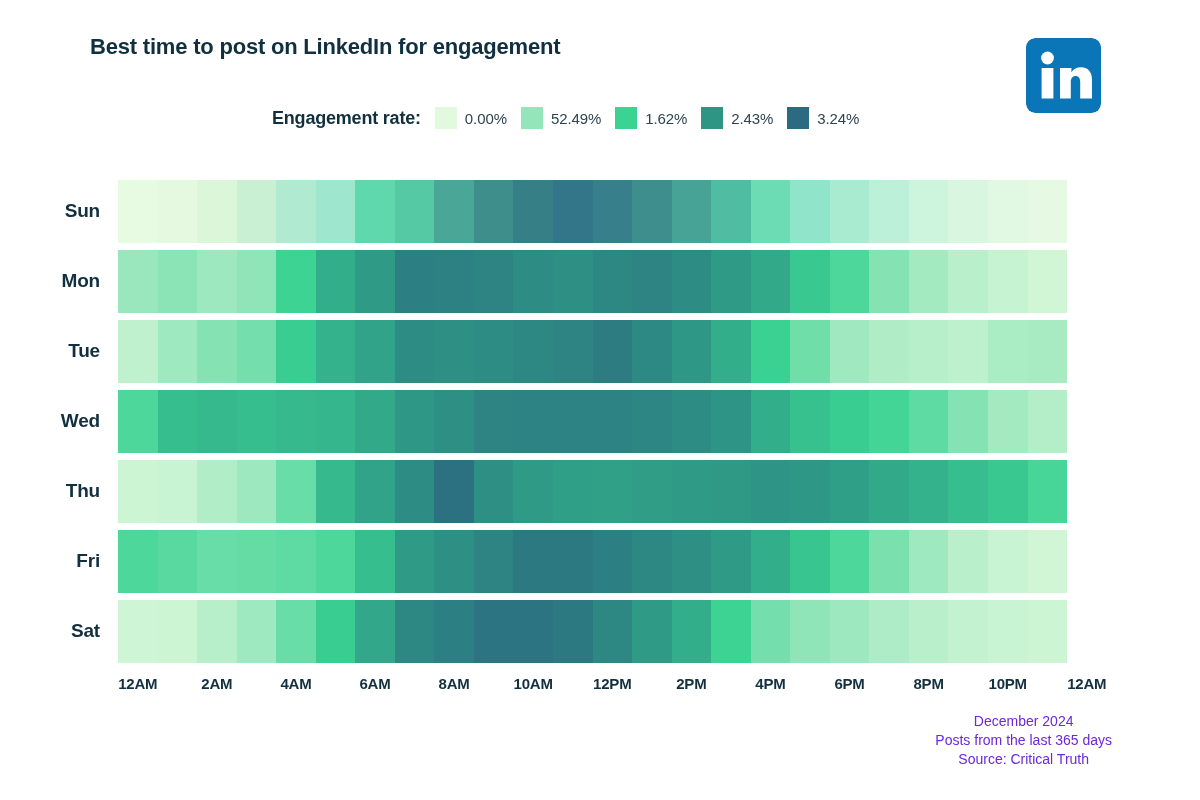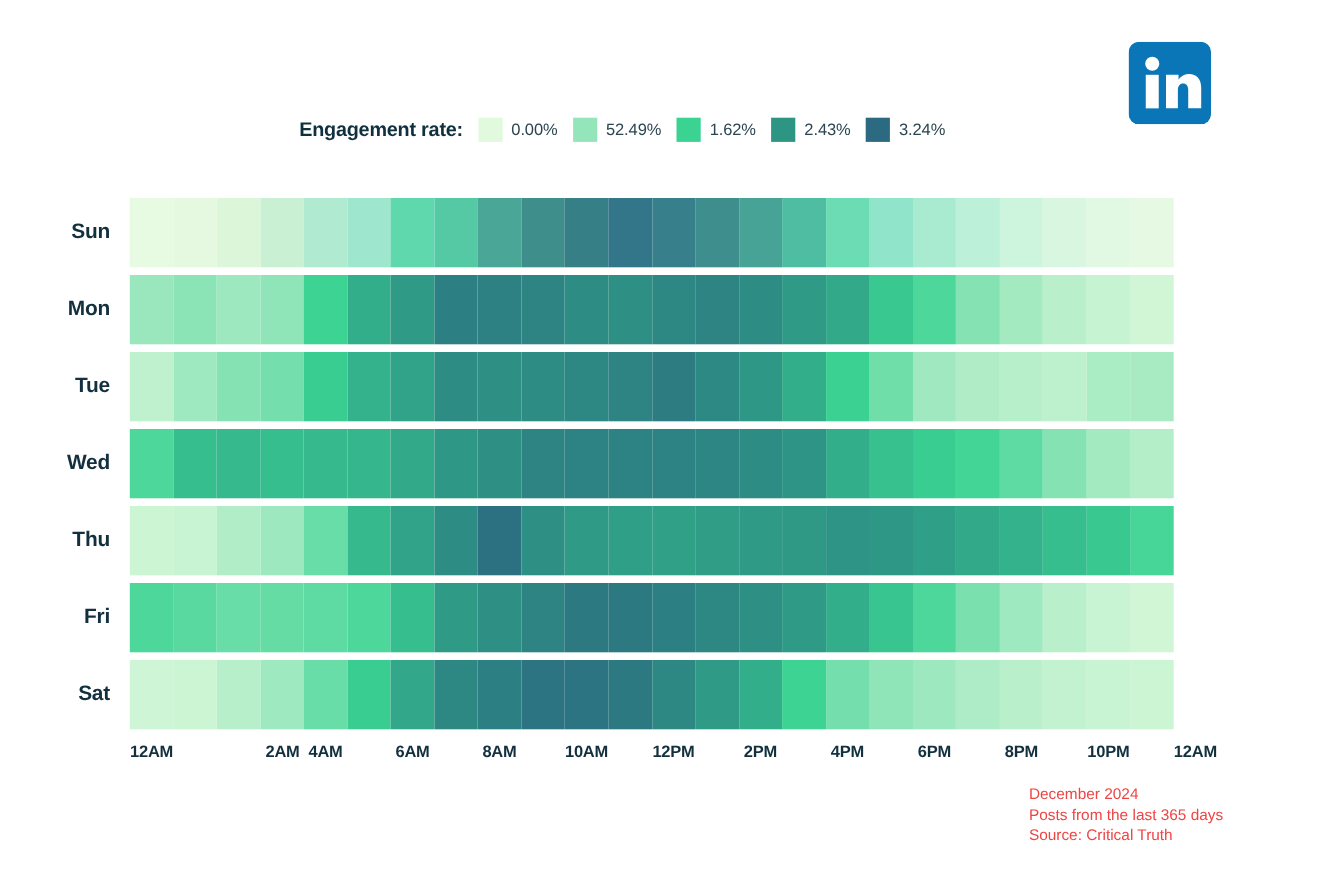--- a/index.html
+++ b/index.html
@@ -54,40 +54,41 @@
   
   .xaxis{position:absolute;left:118px;top:675px;width:949px;height:22px;}
   .xtick{
     position:absolute;top:0;font-size:15px;font-weight:bold;
     color:#13303f;transform:translateX(-50%);white-space:nowrap;
     letter-spacing:-0.2px;
   }
 
   
   .footer-note{
-    position:absolute;right:88px;top:712px;text-align:left;
-    font-size:14px;line-height:19px;color:#ef4444;
+    position:absolute;right:88px;top:712px;text-align:center;
+    font-size:14px;line-height:19px;color:#6d28d9;
   }
   .footer-note div{white-space:nowrap;}
 
   .hootsuite{
     position:absolute;left:30px;top:728px;
     display:flex;align-items:center;gap:9px;
   }
   .hoot-word{
     font-size:24px;font-weight:bold;color:#13303f;letter-spacing:-0.6px;
   }
   .hoot-reg{font-size:9px;vertical-align:super;}
 </style>
 </head>
 <body>
 
 <div id="page">
 
   <div class="title-block">
+    <div class="title">Best time to post on LinkedIn for engagement</div>
   </div>
 
   <svg class="linkedin-logo" viewBox="0 0 75 75">
     <rect x="0" y="0" width="75" height="75" rx="9" ry="9" fill="#0a76b7"></rect>
     <circle cx="21.5" cy="20" r="6.4" fill="#ffffff"></circle>
     <rect x="15.6" y="30" width="11.8" height="30.5" fill="#ffffff"></rect>
     <path d="M34 30 h11.4 v4.2 c2.1-3.2 5.6-5 9.7-5 C61.6 29.2 66 33.6 66 41.5 V60.5 H54.2 V43.8 c0-3.6-1.6-5.9-4.6-5.9 c-3 0-4.8 2.3-4.8 5.9 V60.5 H34 Z" fill="#ffffff"></path>
   </svg>
 
   <div class="legend">
@@ -300,21 +301,21 @@
         <div class="cell" title="Sat 6PM — 0.72%" style="background: rgb(157, 232, 190);"></div>
         <div class="cell" title="Sat 7PM — 0.55%" style="background: rgb(173, 236, 198);"></div>
         <div class="cell" title="Sat 8PM — 0.42%" style="background: rgb(185, 240, 203);"></div>
         <div class="cell" title="Sat 9PM — 0.32%" style="background: rgb(195, 242, 208);"></div>
         <div class="cell" title="Sat 10PM — 0.25%" style="background: rgb(201, 244, 211);"></div>
         <div class="cell" title="Sat 11PM — 0.22%" style="background: rgb(204, 245, 212);"></div>
       </div>
     </div>
   <div class="xaxis" id="xaxis">
       <span class="xtick" style="left: 19.7708px;">12AM</span>
-      <span class="xtick" style="left: 98.8542px; margin-left: 40px;">2AM</span>
+      <span class="xtick" style="left: 98.8542px;">2AM</span>
       <span class="xtick" style="left: 177.938px;">4AM</span>
       <span class="xtick" style="left: 257.021px;">6AM</span>
       <span class="xtick" style="left: 336.104px; text-align: right;">8AM</span>
       <span class="xtick" style="left: 415.187px;">10AM</span>
       <span class="xtick" style="left: 494.271px;">12PM</span>
       <span class="xtick" style="left: 573.354px;">2PM</span>
       <span class="xtick" style="left: 652.438px;">4PM</span>
       <span class="xtick" style="left: 731.521px;">6PM</span>
       <span class="xtick" style="left: 810.604px;">8PM</span>
       <span class="xtick" style="left: 889.688px;">10PM</span>

